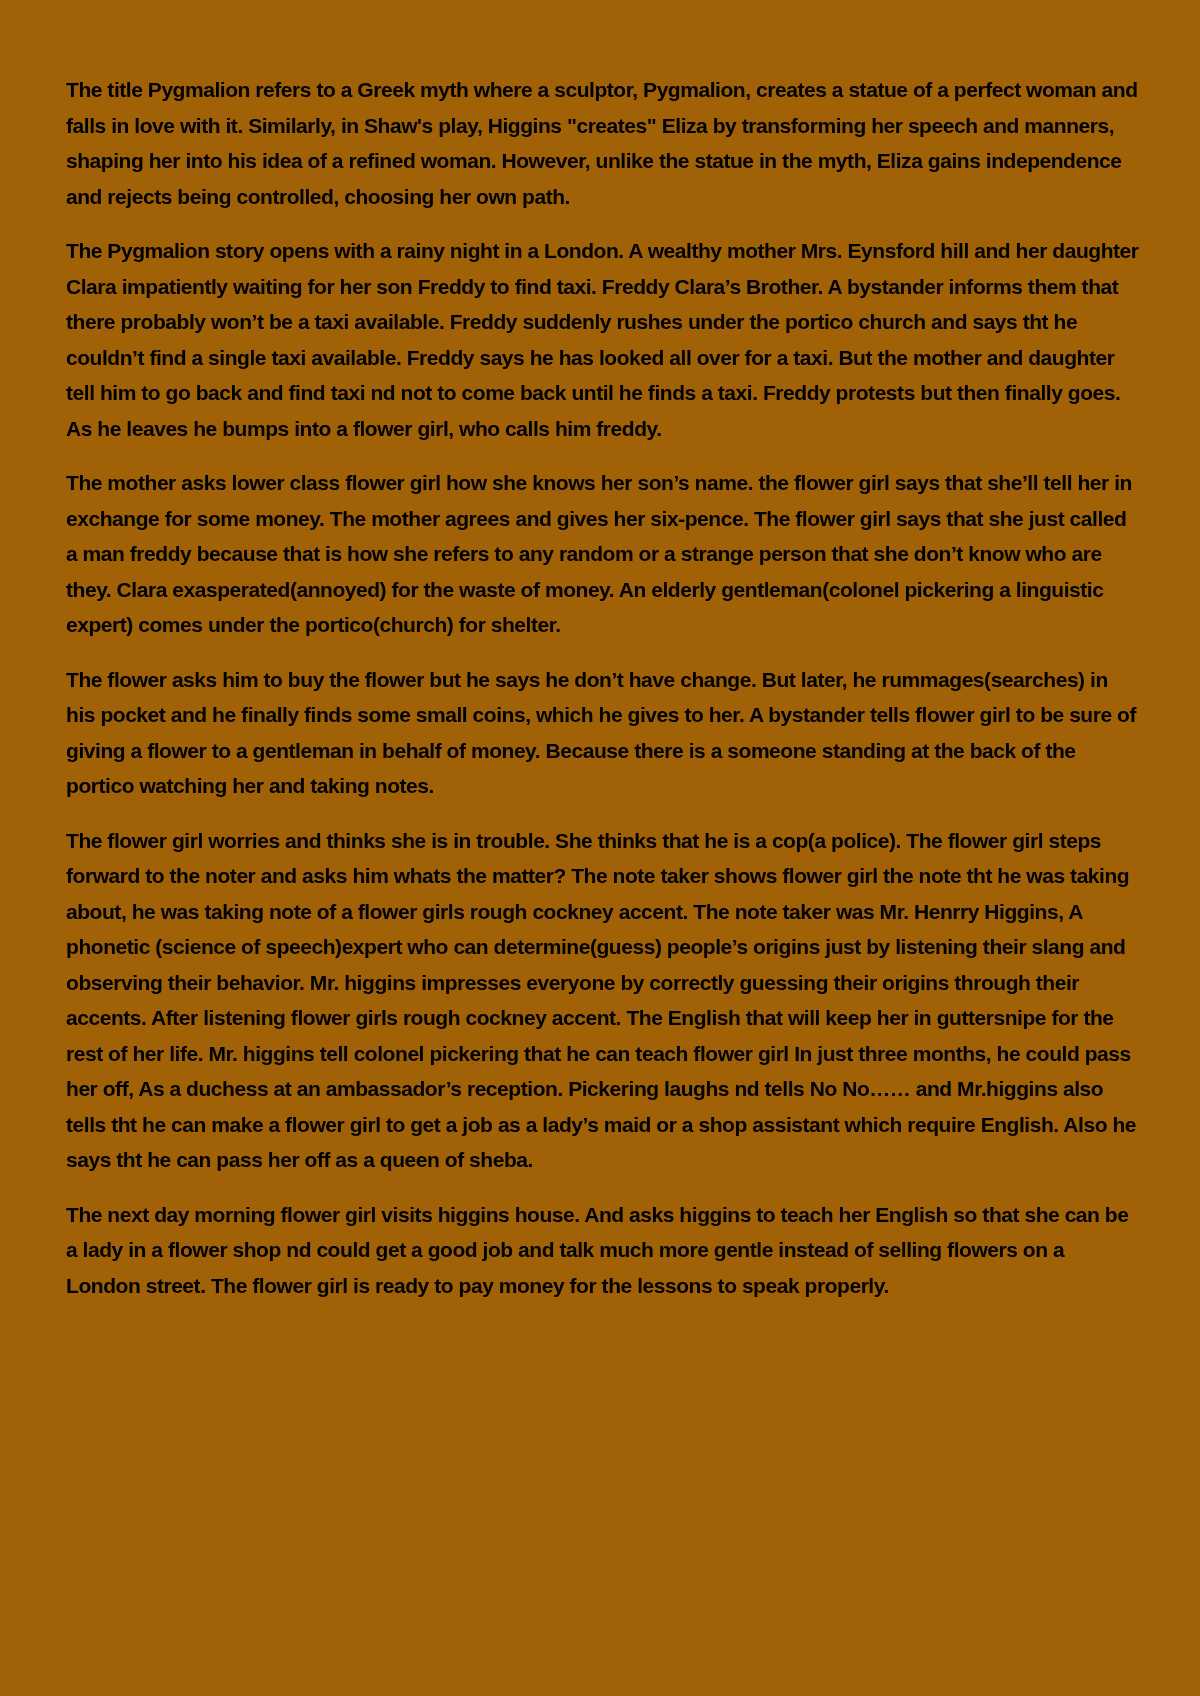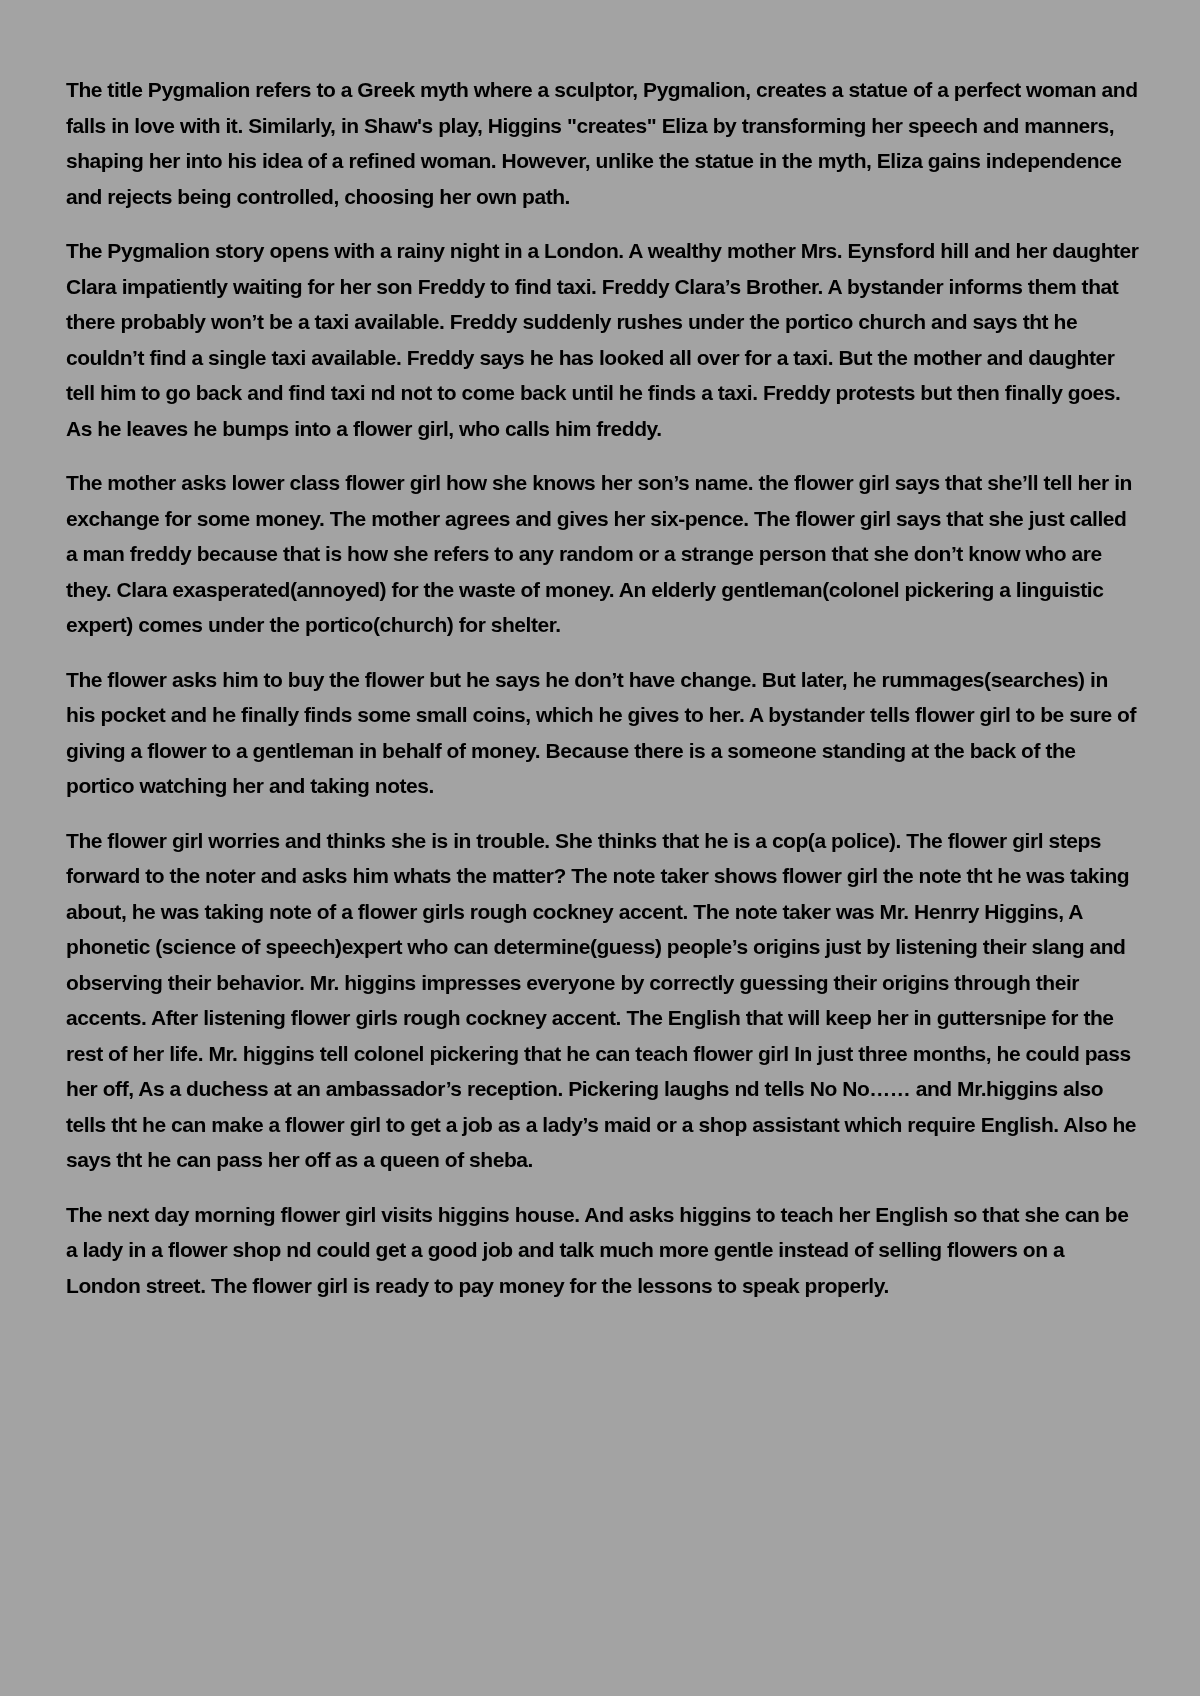--- a/index.html
+++ b/index.html
@@ -3,21 +3,21 @@
 <meta charset="utf-8">
 <style>
   html, body {
     margin: 0;
     padding: 0;
     background: #ffffff;
   }
   .page {
     width: 1200px;
     height: 1696px;
-    background: #a3a3a3;
+    background: #a16207;
     box-sizing: border-box;
     padding: 72px 64px 0 66px;
     overflow: hidden;
   }
   .doc-body {
     width: 1074px;
     color: #000000;
     font-family: "Liberation Sans", sans-serif;
     font-weight: 700;
     font-size: 21px;

